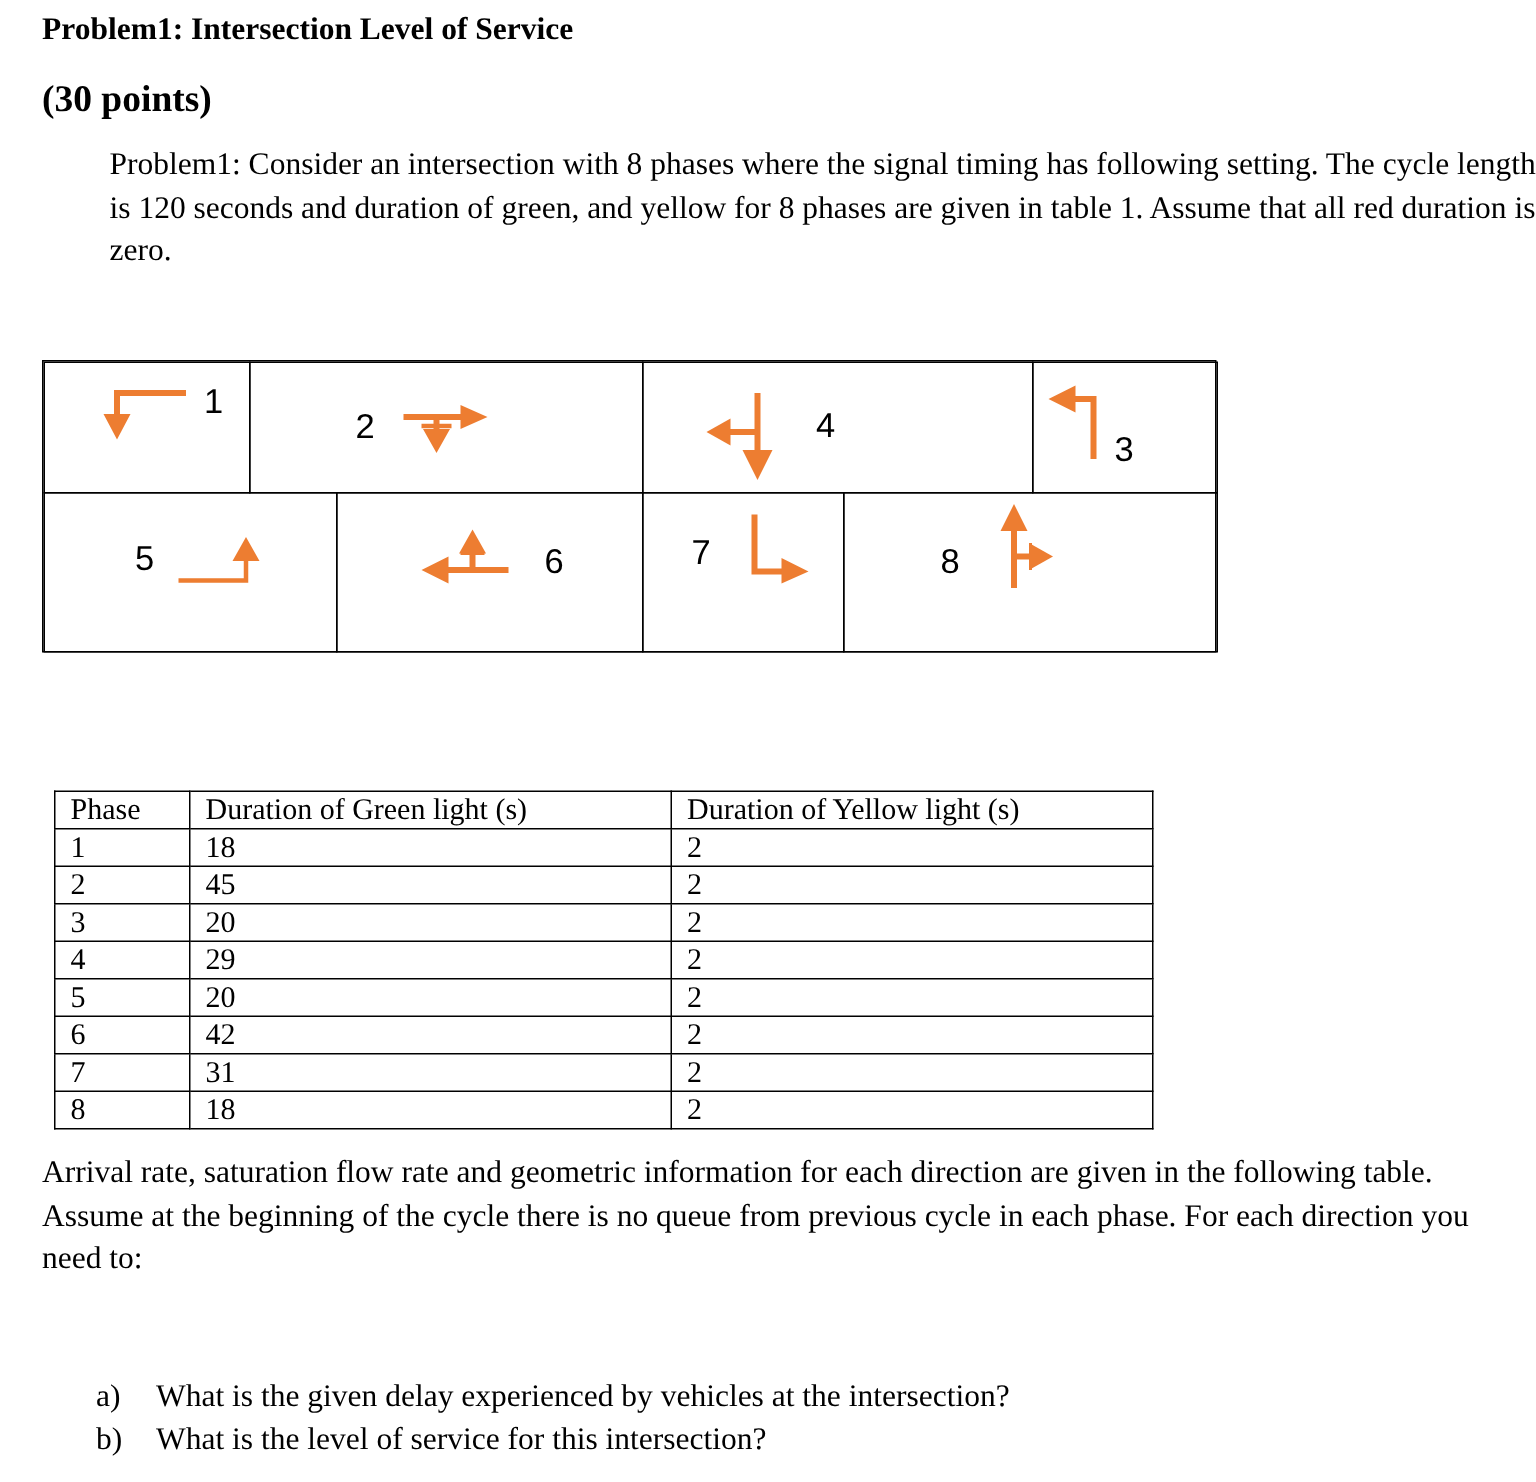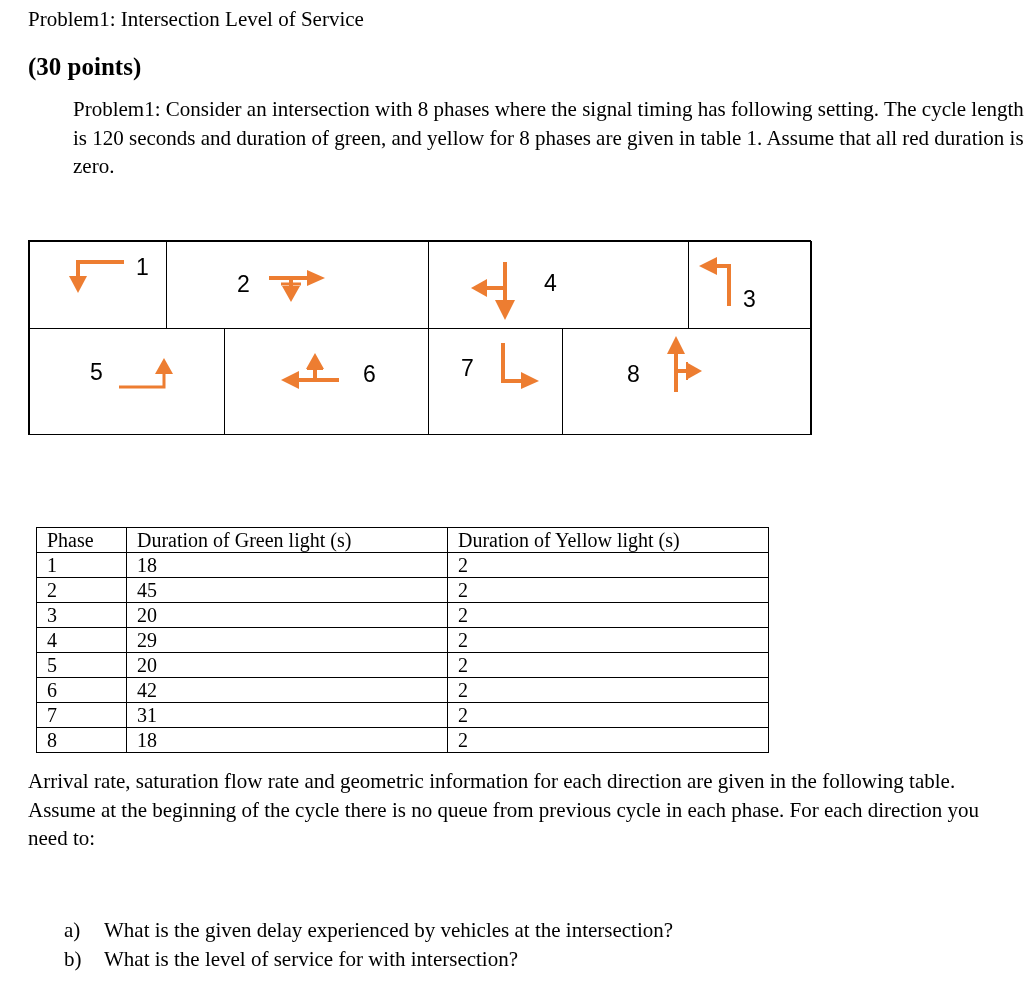--- a/index.html
+++ b/index.html
@@ -1,19 +1,19 @@
 <!DOCTYPE html>
 <html><head>
 <meta charset="utf-8">
 <style>
   html, body { margin:0; padding:0; background:#ffffff; }
   body { width:1024px; height:988px; position:relative; overflow:hidden;
          font-family:"Liberation Serif", serif; color:#000; }
   .abs { position:absolute; }
-  .title { left:28px; top:7px; font-size:21px; font-weight:normal; }
+  .title { left:28px; top:7px; font-size:21px; font-weight:bold; }
   .points { left:28px; top:53px; font-size:25px; font-weight:bold; }
   .para { left:28px; width:970px; font-size:21px; line-height:28.5px; }
   .p1 { top:95px;margin-left:45px; }
   .p2 { top:767px; }
   .qlist { left:64px; top:916px; font-size:21px; line-height:28.5px; }
   .qlist .q { display:flex; }
   .qlist .ql { width:40px; }
 
   
   .diagram { left:28px; top:240px; width:783px; height:195px; border:1.5px solid #000; box-sizing:border-box; }
@@ -160,15 +160,15 @@
 
 <div class="abs para p2">Arrival rate, saturation flow rate and geometric information for each direction are given in the following table. Assume at the beginning of the cycle there is no queue from previous cycle in each phase. For each direction you need to:</div>
 
 <div class="abs qlist">
   <div class="q">
     <span class="ql">a)</span>
     <span>What is the given delay experienced by vehicles at the intersection?</span>
   </div>
   <div class="q">
     <span class="ql">b)</span>
-    <span>What is the level of service for with intersection?</span>
+    <span>What is the level of service for this intersection?</span>
   </div>
 </div>
 
 </body></html>

